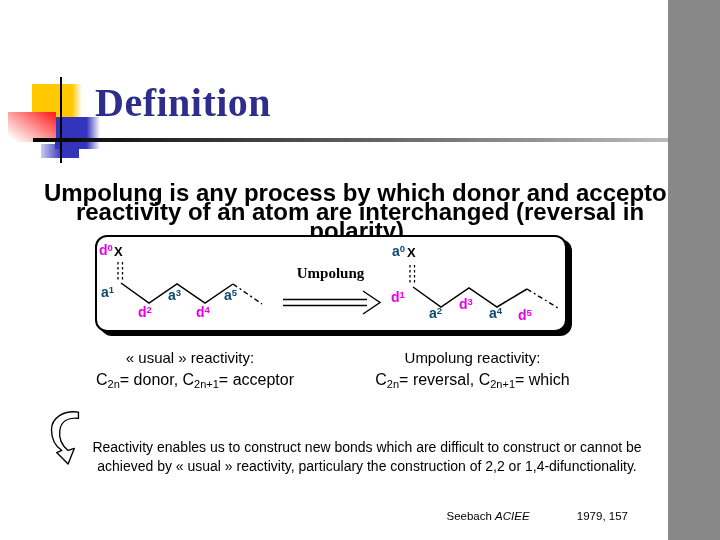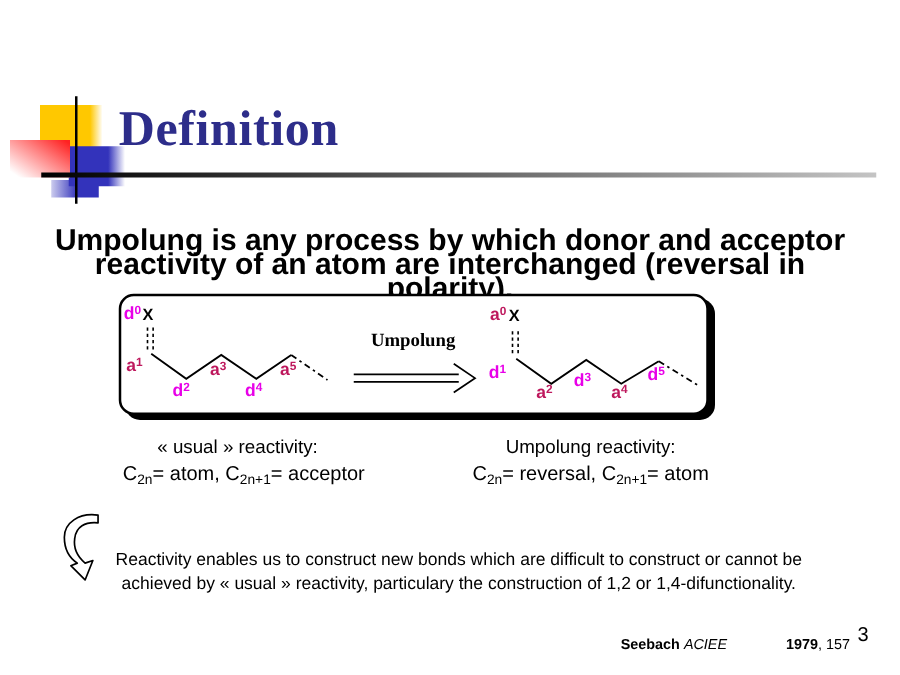--- a/index.html
+++ b/index.html
@@ -1,17 +1,17 @@
 <!DOCTYPE html>
 <html><head>
 <meta charset="utf-8">
 <style>
   html,body{margin:0;padding:0;background:#888;}
   #slide{
-    position:relative;width:720px;height:540px;background:#fff;overflow:hidden;
+    position:relative;width:668px;height:540px;background:#fff;overflow:hidden;
     font-family:"Liberation Sans",sans-serif;color:#000;
   }
   
   .sq{position:absolute;}
   #sq-yellow{left:32px;top:84px;width:50px;height:38px;
     background:linear-gradient(to right,#FFC800 0%,#FFC800 80%,rgba(255,200,0,0) 100%);}
   #sq-red{left:8px;top:112px;width:48px;height:30px;
     background:linear-gradient(215deg,#ff2222 5%,#ff7d7d 40%,#ffffff 92%);}
   #sq-blue{left:55px;top:117px;width:45px;height:32px;
     background:linear-gradient(to right,#3333BB 0%,#3333BB 70%,rgba(51,51,187,0) 100%);}
@@ -29,39 +29,39 @@
     font-size:24px;line-height:19px;font-weight:bold;text-align:center;white-space:pre-line;}
   
   #scheme-box{position:absolute;left:95px;top:235px;width:468px;height:93px;
     background:#fff;border:2.5px solid #000;border-radius:12px;
     box-shadow:5px 4px 0 0 #000;}
   #scheme-svg{position:absolute;left:95px;top:235px;width:475px;height:100px;}
   .atom{position:absolute;font-family:Liberation Sans, sans-serif;font-weight:bold;
     font-size:14px;line-height:14px;}
   .atom sup{font-size:9.5px;vertical-align:4px;line-height:0;}
   .atom.d{color:#E800E8;}
-  .atom.a{color:#be185d;}
+  .atom.a{color:#0c4a6e;}
   .xlabel{position:absolute;font-weight:bold;font-size:13px;line-height:13px;color:#000;}
   #umpolung-label{position:absolute;left:283px;top:265px;width:95px;text-align:center;
     font-family:"Liberation Serif",serif;font-weight:bold;font-size:15px;}
   
   .col-header{position:absolute;font-size:15px;text-align:center;}
   #usual-header{left:90px;top:349px;width:200px;}
   #umpolung-header{left:370px;top:349px;width:205px;}
   .formula{position:absolute;top:371px;font-size:16px;text-align:center;}
   .formula sub{font-size:11px;vertical-align:-3px;}
   #usual-formula{left:70px;width:250px;}
   #umpolung-formula{left:350px;width:245px;}
   
   #note{position:absolute;left:60px;top:438px;width:614px;
     font-size:14px;line-height:18.5px;text-align:center;white-space:pre-line;}
   #curved-arrow{position:absolute;left:46px;top:409px;width:40px;height:56px;}
   
   #citation{position:absolute;right:40px;top:510px;font-size:11.5px;}
-  #citation .author,#citation .year{font-weight:bold;padding-left:44px;}
+  #citation .author,#citation .year{font-weight:normal;padding-left:44px;}
   #citation .journal{font-style:italic;}
   #page-number{position:absolute;left:686px;top:500px;font-size:16px;}
 </style>
 </head>
 <body>
 
 <div id="slide">
 
   <div class="sq" id="sq-yellow"></div>
   <div class="sq" id="sq-blue"></div>
@@ -103,31 +103,31 @@
   <span class="atom a" style="left:224px;top:288px"><span>a</span><sup>5</sup></span>
 
   <div id="umpolung-label">Umpolung</div>
 
   <span class="atom a" style="left:392px;top:244px"><span>a</span><sup>0</sup></span>
   <span class="xlabel" style="left:407px;top:246px">X</span>
   <span class="atom d" style="left:391px;top:290px"><span>d</span><sup>1</sup></span>
   <span class="atom a" style="left:429px;top:306px"><span>a</span><sup>2</sup></span>
   <span class="atom d" style="left:459px;top:297px"><span>d</span><sup>3</sup></span>
   <span class="atom a" style="left:489px;top:306px"><span>a</span><sup>4</sup></span>
-  <span class="atom d" style="left:518px;top:292px"><span>d</span><sup>5</sup></span>
+  <span class="atom d" style="left:518px;top:308px"><span>d</span><sup>5</sup></span>
 
   <div class="col-header" id="umpolung-header">Umpolung reactivity:</div>
   <div class="col-header" id="usual-header">« usual » reactivity:</div>
 
-  <div class="formula" id="usual-formula"><span>C</span><sub>2n</sub><span>= atom, C</span><sub>2n+1</sub><span>= acceptor</span></div>
+  <div class="formula" id="usual-formula"><span>C</span><sub>2n</sub><span>= donor, C</span><sub>2n+1</sub><span>= acceptor</span></div>
 
-  <div class="formula" id="umpolung-formula"><span>C</span><sub>2n</sub><span>= reversal, C</span><sub>2n+1</sub><span>= atom</span></div>
+  <div class="formula" id="umpolung-formula"><span>C</span><sub>2n</sub><span>= reversal, C</span><sub>2n+1</sub><span>= which</span></div>
 
   <svg id="curved-arrow" viewBox="0 0 34 54" xmlns="http://www.w3.org/2000/svg">
     <path d="M29,3 C14,1 3,9 3,20 C3,29 7,36 13,40 L8,42 L19,53 L25,38 L19,40 C13,35 10,28 11,21 C12,12 19,8 29,9 Z" fill="#fff" stroke="#000" stroke-width="1.3" stroke-linejoin="round"></path>
   </svg>
   <div id="note">Reactivity enables us to construct new bonds which are difficult to construct or cannot be
-achieved by « usual » reactivity, particulary the construction of 1,2 or 1,4-difunctionality.</div>
+achieved by « usual » reactivity, particulary the construction of 2,2 or 1,4-difunctionality.</div>
 
   <div id="citation"><span class="author">Seebach</span><span> </span><span class="journal">ACIEE</span><span> </span><span class="year">1979</span><span class="rest">, 157</span></div>
   <div id="page-number">3</div>
 
 </div>
 
 </body></html>

